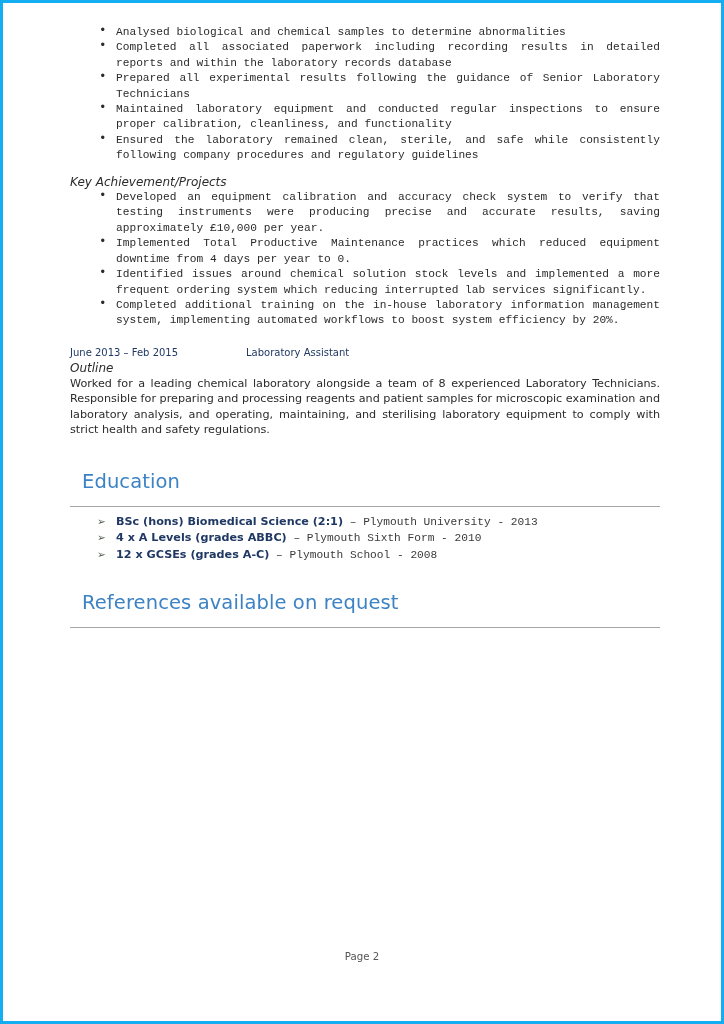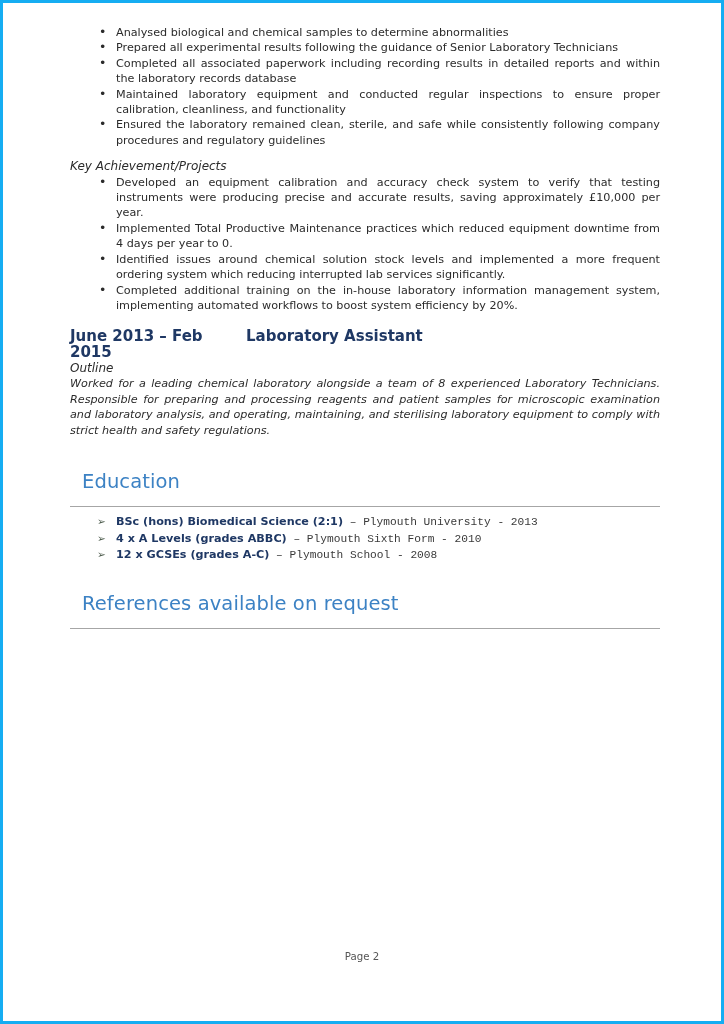--- a/index.html
+++ b/index.html
@@ -27,37 +27,37 @@
     width: 590px;
   }
 
   
   .body-text {
     font-size: 11.2px;
     line-height: 15.4px;
     color: #2b2b2b;
     text-align: justify;
     margin: 0;
-    font-style: italic;
   }
 
   
   ul.dot-list {
     list-style: none;
     margin: 0;
     padding: 0;
   }
   ul.dot-list > li {
     position: relative;
     padding-left: 46px;
     font-size: 11.2px;
     line-height: 15.4px;
     color: #2b2b2b;
     text-align: justify;
     margin: 0 0 0 0;
+    font-family: Liberation Mono, monospace;
   }
   ul.dot-list > li::before {
     content: "\2022";
     position: absolute;
     left: 29px;
     top: -1px;
     font-size: 12.5px;
     color: #2b2b2b;
     line-height: 15.4px;
   }
@@ -73,22 +73,22 @@
 
   .gap-sm { height: 11px; }
   .gap-md { height: 16px; }
   .gap-lg { height: 20px; }
 
   
   .job-header {
     display: flex;
     align-items: flex-start;
     color: #1F3864;
-    font-weight: bold;
-    font-size: 15px;
+    font-weight: normal;
+    font-size: 10px;
     line-height: 15.8px;
   }
   .job-dates {
     width: 176px;
     flex: 0 0 176px;
   }
   .job-employer-wrap {
     flex: 1 1 auto;
   }
   .job-employer, .job-role {
@@ -159,22 +159,22 @@
 </style>
 </head>
 <body>
 
 <div class="page">
 
   <div class="content">
 
     <ul class="dot-list">
       <li>Analysed biological and chemical samples to determine abnormalities</li>
+      <li>Completed all associated paperwork including recording results in detailed reports and within the laboratory records database</li>
       <li>Prepared all experimental results following the guidance of Senior Laboratory Technicians</li>
-      <li>Completed all associated paperwork including recording results in detailed reports and within the laboratory records database</li>
       <li>Maintained laboratory equipment and conducted regular inspections to ensure proper calibration, cleanliness, and functionality</li>
       <li>Ensured the laboratory remained clean, sterile, and safe while consistently following company procedures and regulatory guidelines</li>
     </ul>
 
     <div class="gap-sm"></div>
 
     <p class="mini-heading">Key Achievement/Projects</p>
     <ul class="dot-list">
       <li>Developed an equipment calibration and accuracy check system to verify that testing instruments were producing precise and accurate results, saving approximately £10,000 per year.</li>
       <li>Implemented Total Productive Maintenance practices which reduced equipment downtime from 4 days per year to 0.</li>

